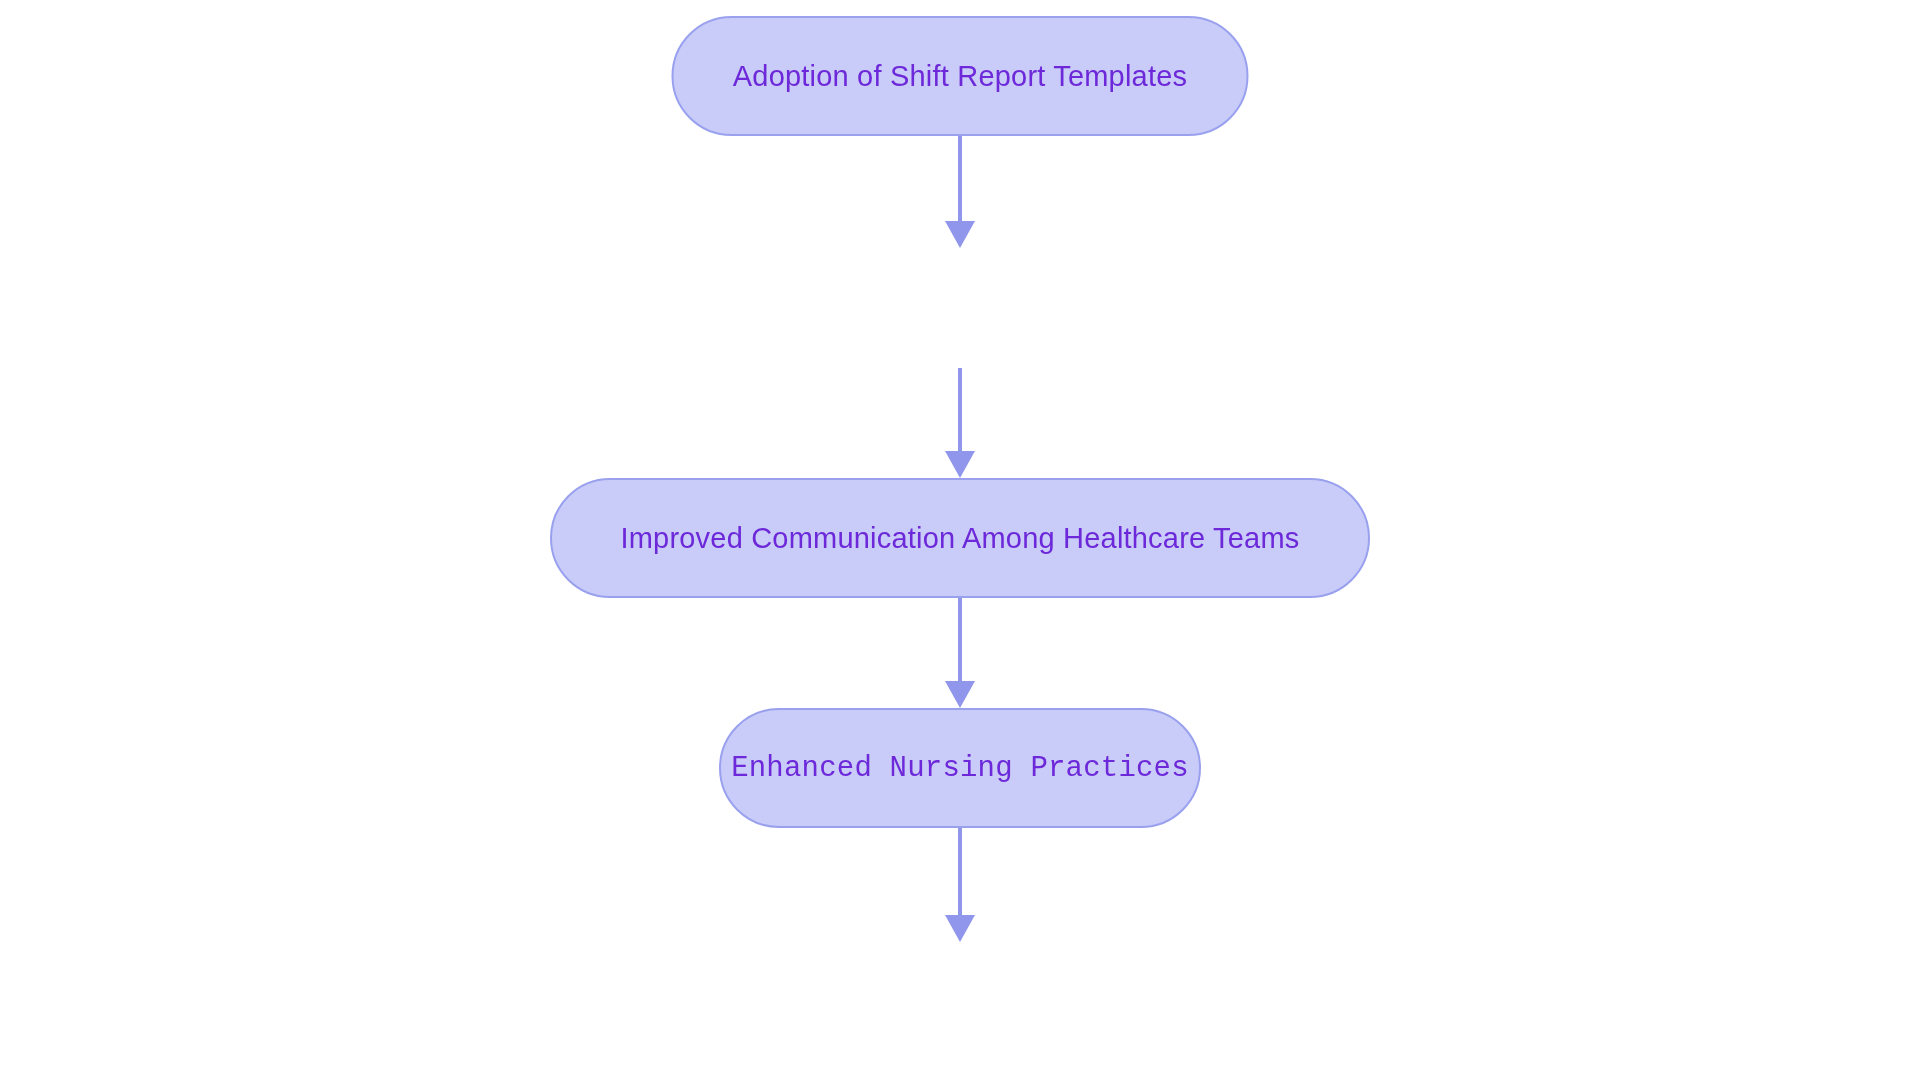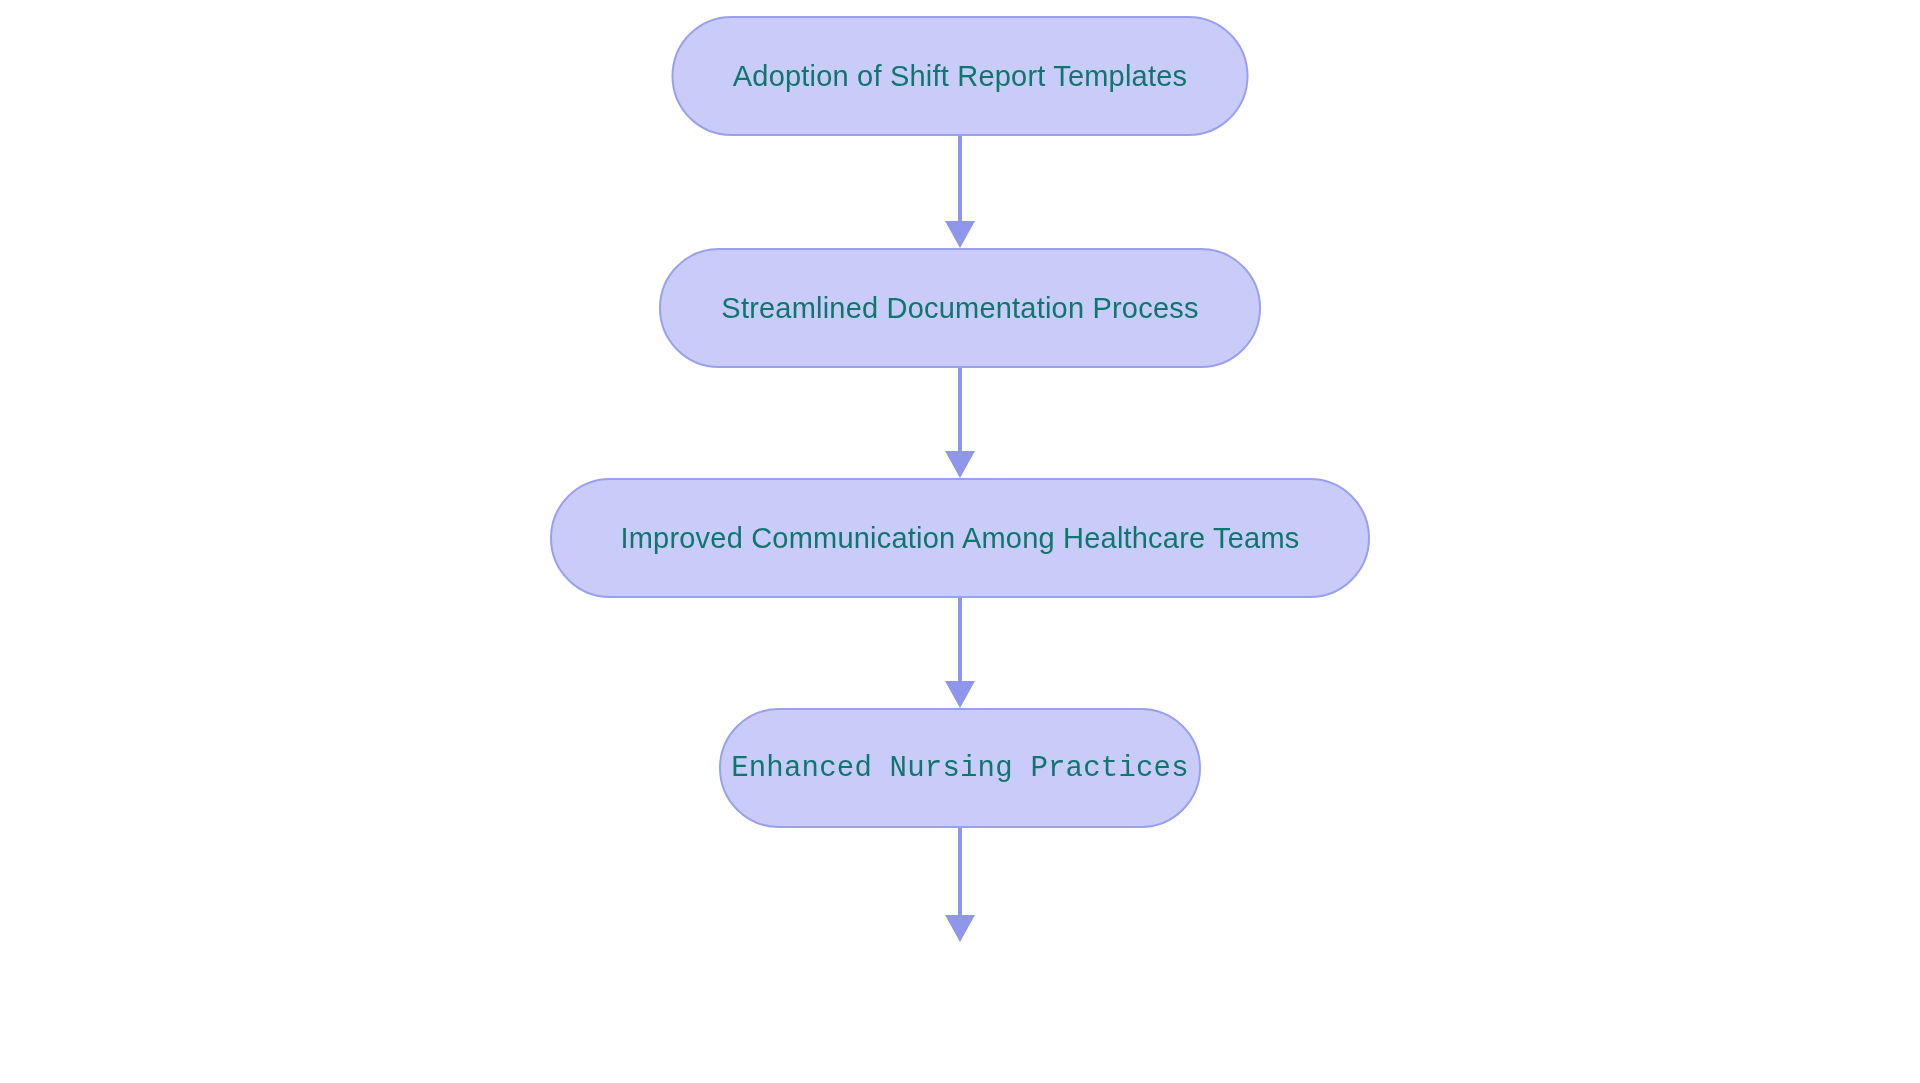--- a/index.html
+++ b/index.html
@@ -22,21 +22,21 @@
     transform: translateX(-50%);
     height: 120px;
     border-radius: 60px;
     background: #c9ccf8;
     border: 2px solid #99a1ef;
     display: flex;
     align-items: center;
     justify-content: center;
   }
   .node-label {
-    color: #0f766e;
+    color: #6d28d9;
     font-size: 29px;
     font-weight: 400;
     letter-spacing: 0.2px;
     white-space: nowrap;
     text-align: center;
   }
   .connector {
     position: absolute;
     left: 50%;
     transform: translateX(-50%);
@@ -80,23 +80,20 @@
 
   <div class="node node-1">
     <span class="node-label">Adoption of Shift Report Templates</span>
   </div>
 
   <div class="connector arrow-1">
     <span class="connector-line"></span>
     <span class="connector-arrowhead"></span>
   </div>
 
-  <div class="node node-2">
-    <span class="node-label">Streamlined Documentation Process</span>
-  </div>
 
   <div class="connector arrow-2">
     <span class="connector-line"></span>
     <span class="connector-arrowhead"></span>
   </div>
 
   <div class="node node-3">
     <span class="node-label">Improved Communication Among Healthcare Teams</span>
   </div>
 

